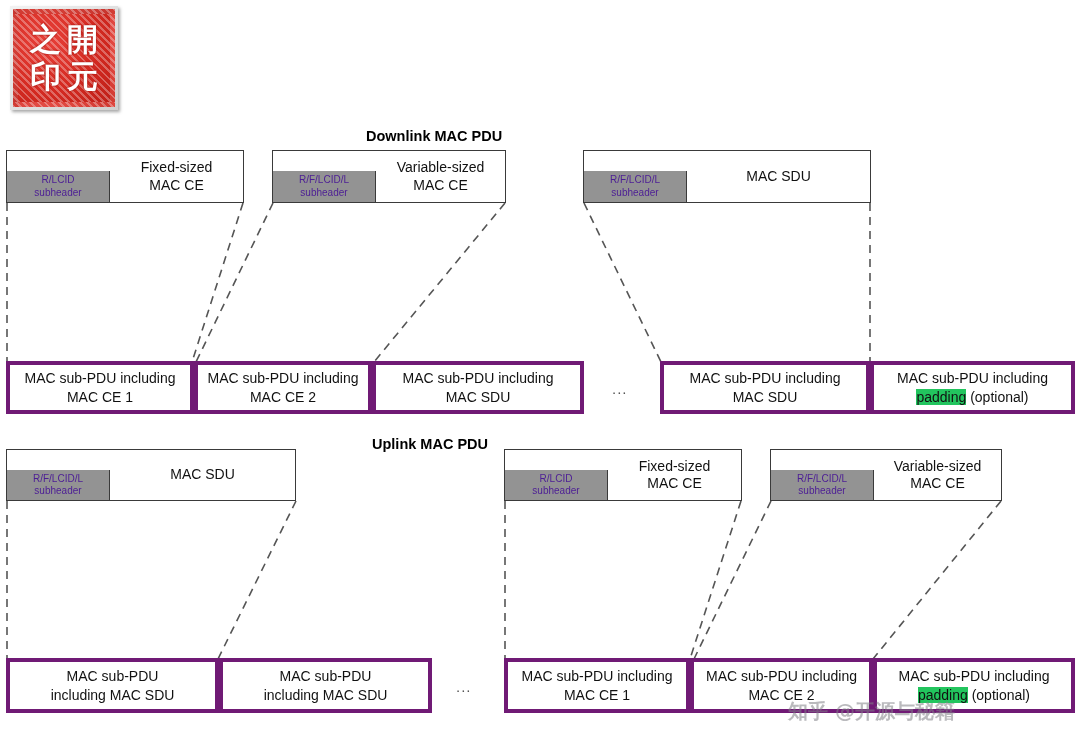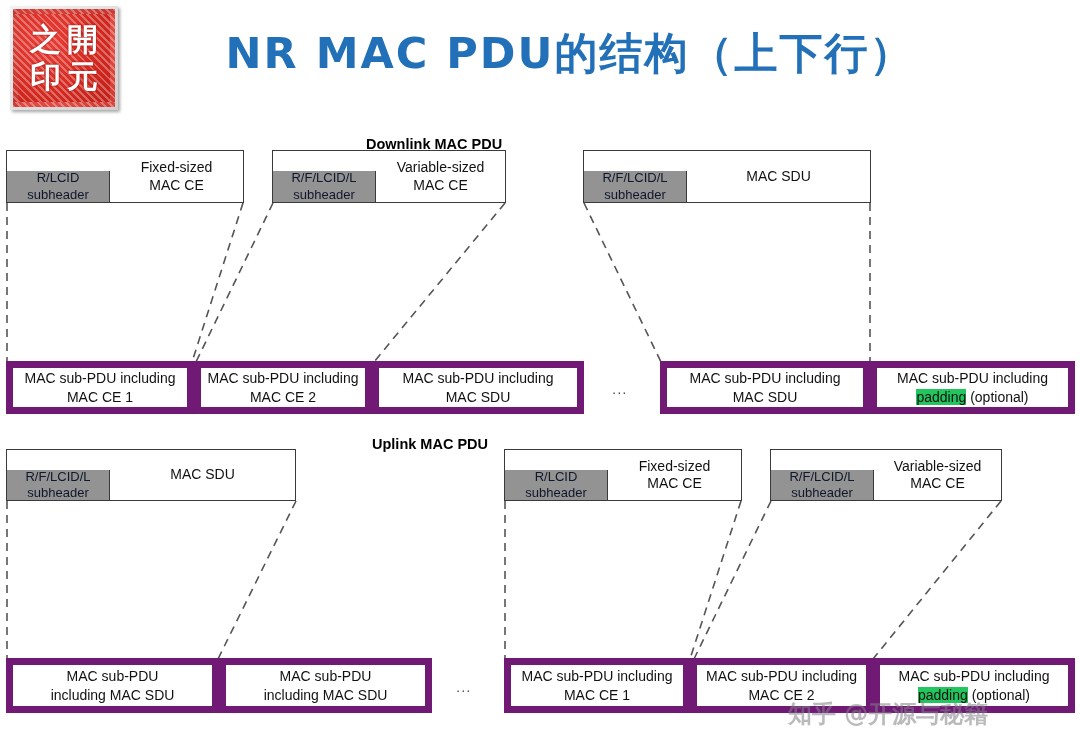--- a/index.html
+++ b/index.html
@@ -81,40 +81,40 @@
   }
 
   
   .section-title {
     position: absolute;
     font-size: 14.5px;
     font-weight: bold;
     color: #000000;
     white-space: nowrap;
   }
-  #dl-title { left: 366px; top: 136px; }
+  #dl-title { left: 366px; top: 128px; }
   #ul-title { left: 372px; top: 436px; }
 
   
   .unit {
     position: absolute;
     box-sizing: border-box;
     display: flex;
     border: 1px solid #3a3a3a;
     background: #ffffff;
   }
   .subheader {
     background: #939393;
-    color: #0f172a;
+    color: #4c1d95;
     border-right: 1px solid #3a3a3a;
     display: flex;
     align-items: center;
     justify-content: center;
     text-align: center;
-    font-size: 13px;
+    font-size: 10px;
     line-height: 1.25;
     box-sizing: border-box;
     margin-top: 20px;
   }
   .payload {
     background: #ffffff;
     color: #111111;
     display: flex;
     align-items: center;
     justify-content: center;
@@ -122,21 +122,21 @@
     font-size: 14px;
     line-height: 1.25;
     flex: 1 1 auto;
     box-sizing: border-box;
   }
 
   
   .subpdu {
     position: absolute;
     box-sizing: border-box;
-    border: 7px solid #701a75;
+    border: 4px solid #701a75;
     background: #ffffff;
     display: flex;
     align-items: center;
     justify-content: center;
     text-align: center;
     font-size: 14px;
     line-height: 1.3;
     color: #111111;
     padding: 0 3px;
   }
@@ -157,42 +157,41 @@
     width: 1080px;
     height: 756px;
     pointer-events: none;
   }
 
   
   #watermark {
     position: absolute;
     left: 788px;
     top: 698px;
-    font-size: 24px;
+    font-size: 20px;
     color: rgba(130,130,135,0.55);
     font-weight: bold;
     white-space: nowrap;
     font-family: "DejaVu Sans", sans-serif;
   }
 </style>
 </head>
 <body>
 
 <div id="header">
   <div id="logo-stamp">
     <div id="logo-inner">
       <div id="logo-chars">
         <span>之</span>
         <span>開</span>
         <span>印</span>
         <span>元</span>
       </div>
     </div>
   </div>
-  <div id="page-title">NR MAC PDU的结构（上下行）</div>
 </div>
 
 <div class="section-title" id="dl-title">Downlink MAC PDU</div>
 <div class="section-title" id="ul-title">Uplink MAC PDU</div>
 
 <svg id="connectors">
   <g stroke="#555555" stroke-width="1.6" stroke-dasharray="8,6" fill="none">
 
     <line x1="7" y1="203" x2="7" y2="362"></line>
     <line x1="243" y1="203" x2="192" y2="362"></line>

